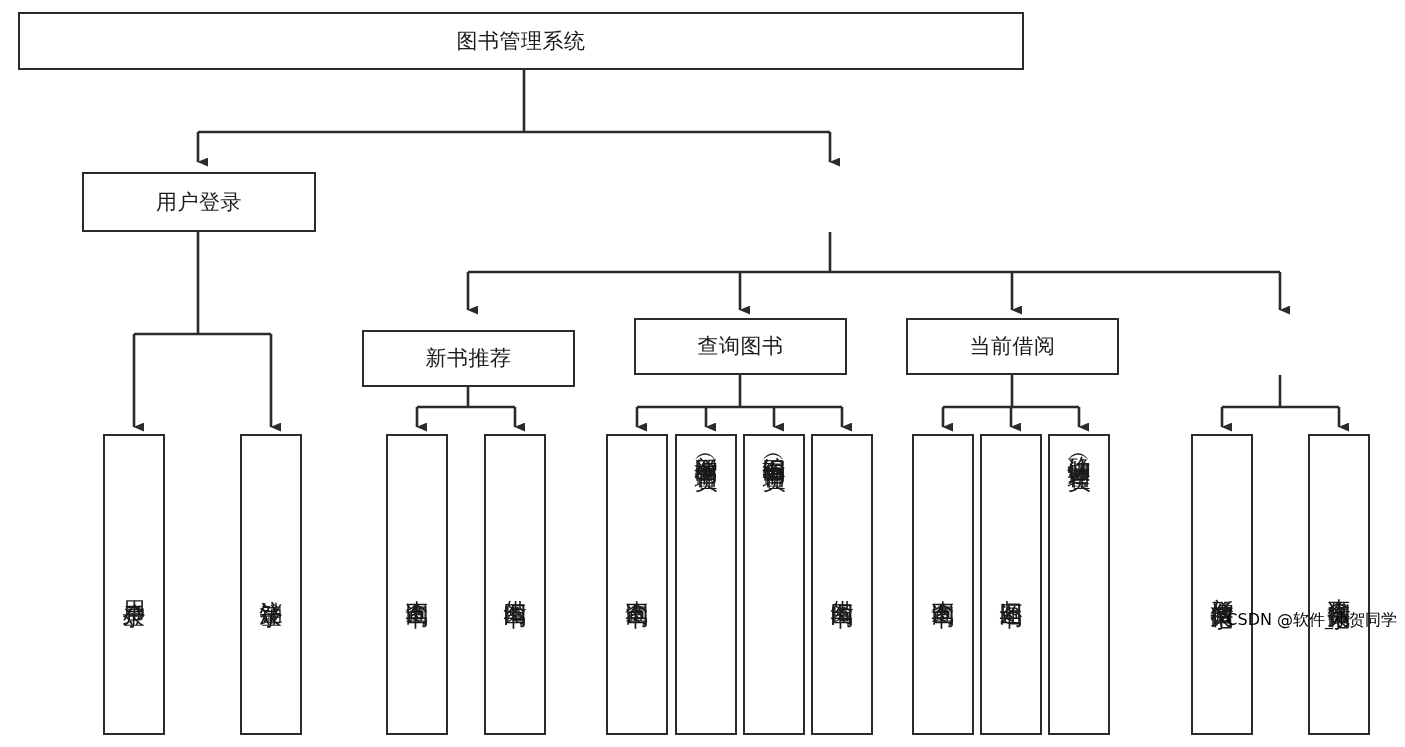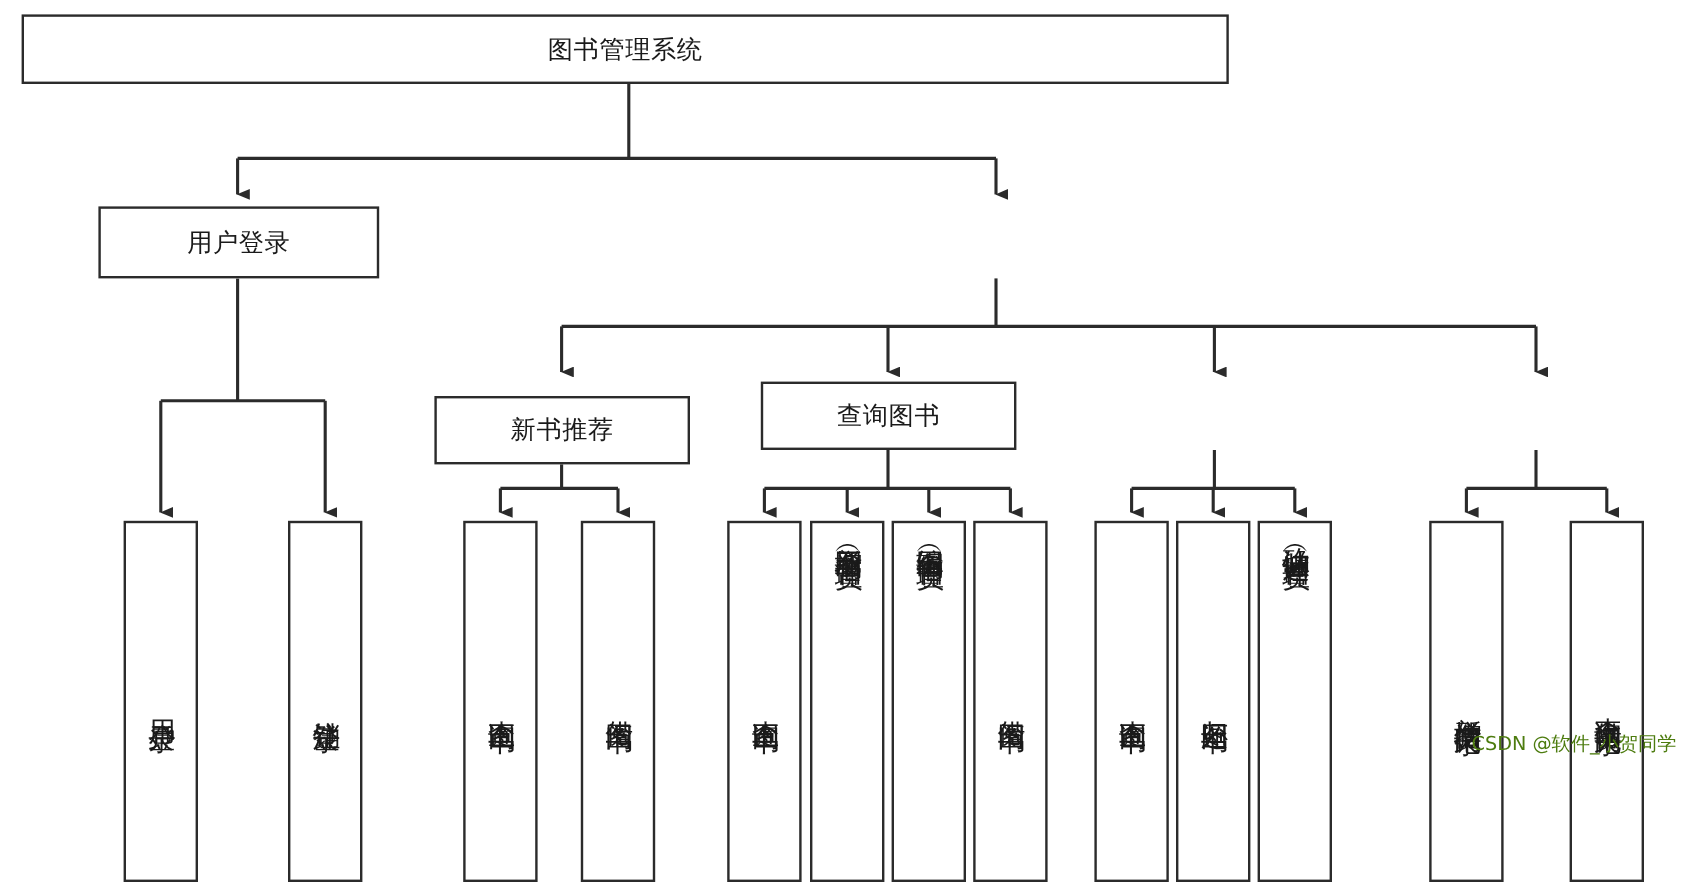--- a/index.html
+++ b/index.html
@@ -61,21 +61,21 @@
   }
   .vert.v-center {
     align-items: center;
   }
   .watermark {
     position: absolute;
     right: 8px;
     bottom: 6px;
     font-family: "DejaVu Sans", "Liberation Sans", sans-serif;
     font-size: 16px;
-    color: #4d7c0f;
+    color: #000000;
     white-space: nowrap;
     pointer-events: none;
   }
 </style>
 </head>
 <body>
 
 <div id="diagram-root">
 
   <svg id="flow-svg" viewBox="0 0 1405 747" xmlns="http://www.w3.org/2000/svg">
@@ -139,20 +139,23 @@
 
 
   <div class="node-box horiz" style="left:362px; top:330px; width:213px; height:57px;">
     <span class="node-label">新书推荐</span>
   </div>
 
   <div class="node-box horiz" style="left:634px; top:318px; width:213px; height:57px;">
     <span class="node-label">查询图书</span>
   </div>
 
+  <div class="node-box horiz" style="left:906px; top:318px; width:213px; height:57px;">
+    <span class="node-label">当前借阅</span>
+  </div>
 
 
   <div class="node-box vert v-center" style="left:103px; top:434px; width:62px; height:301px;">
     <span class="node-label">用户登录</span>
   </div>
 
   <div class="node-box vert v-center" style="left:240px; top:434px; width:62px; height:301px;">
     <span class="node-label">注销登录</span>
   </div>
 

